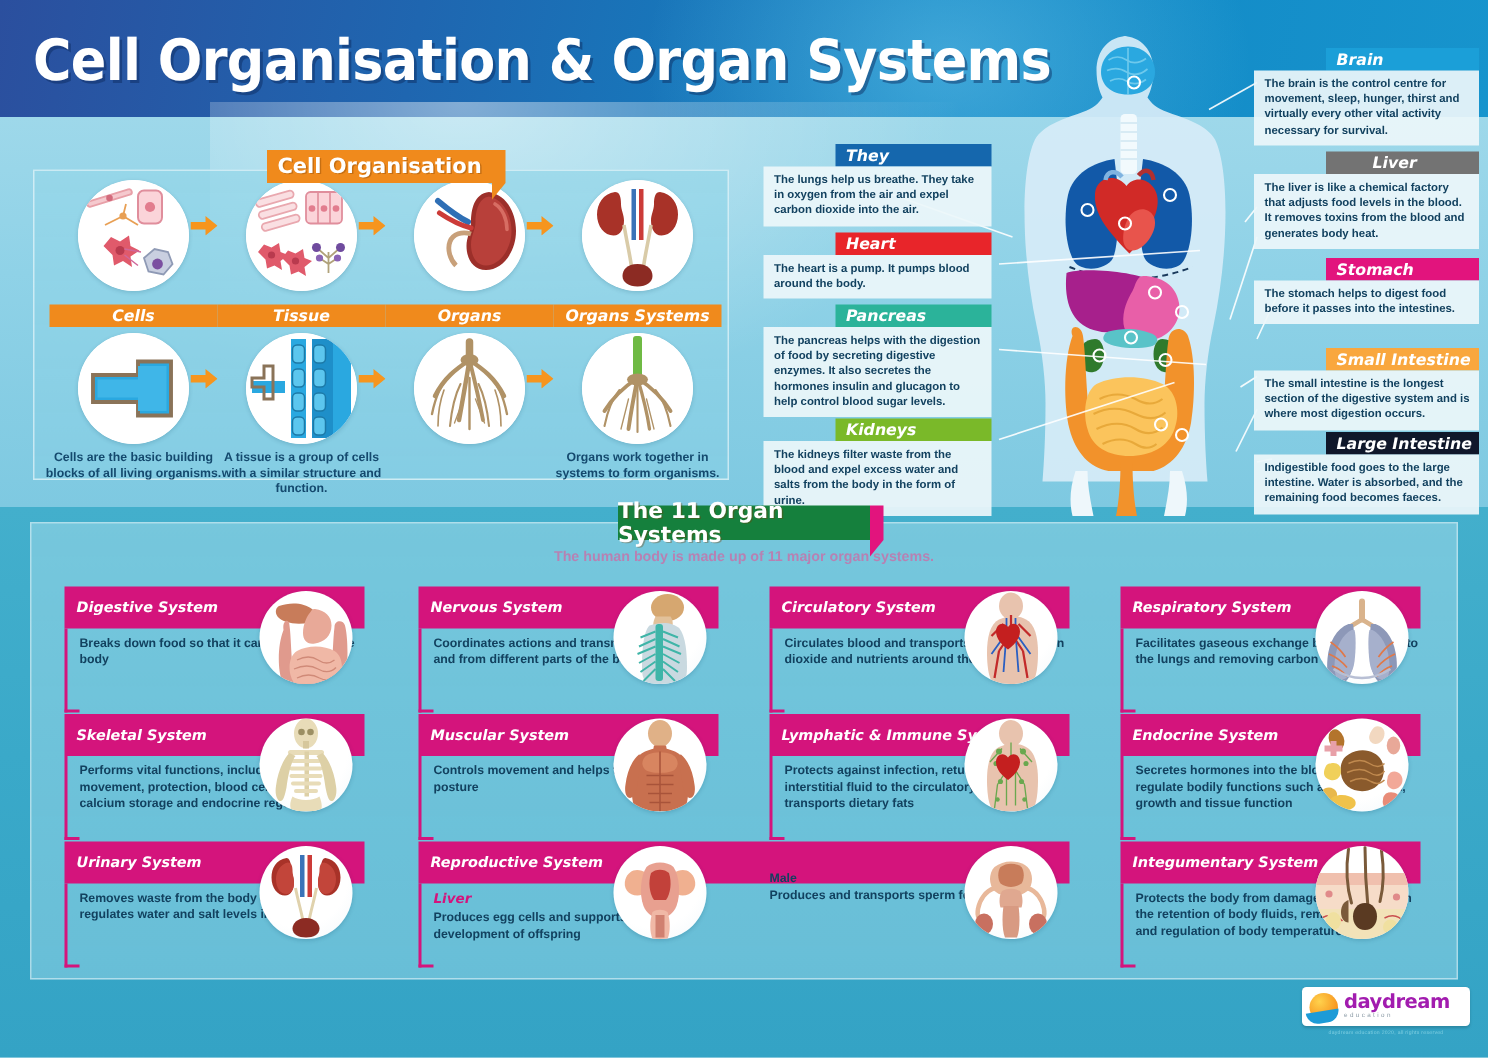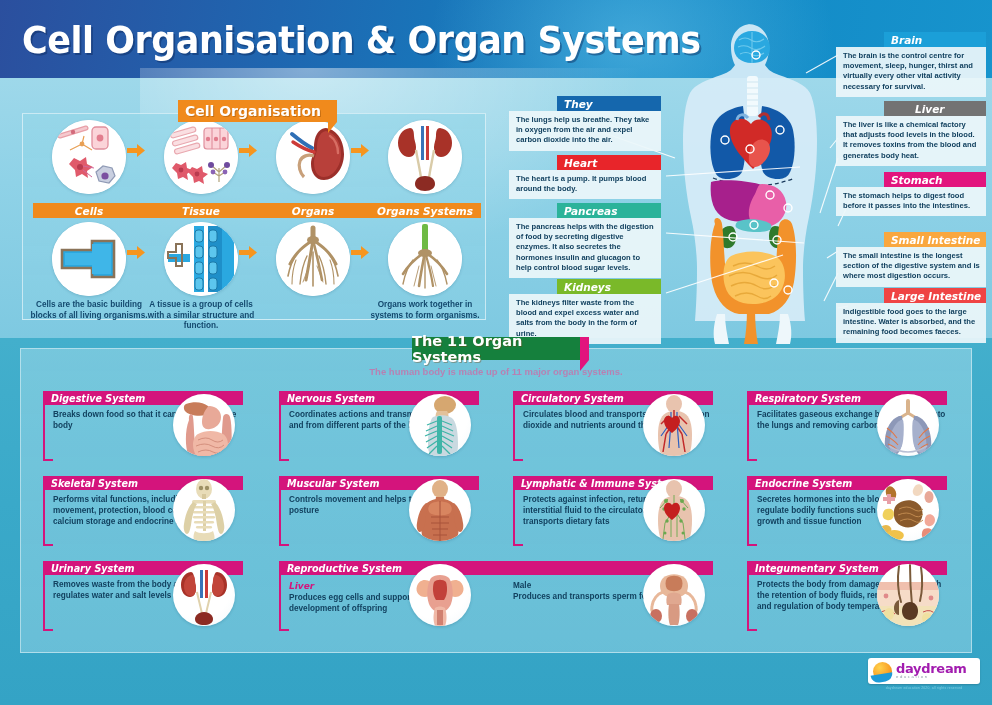--- a/index.html
+++ b/index.html
@@ -134,21 +134,21 @@
     z-index: 6;
   }
   .os-banner::after { border-left-color: #e2147d; }
   .os-subtitle {
     position: absolute; left: 0; top: 366px; width: 992px; text-align: center;
     font-size: 9.5px; font-weight: bold; color: #d4146f;
   }
 
   .card { position: absolute; }
   .card .hdr {
-    height: 14px; background: #d4147c; color: #fff;
+    height: 28px; background: #d4147c; color: #fff;
     font-style: italic; font-weight: bold; font-size: 9.6px;
     display: flex; align-items: center; padding-left: 8px;
     font-family: "DejaVu Sans", sans-serif;
   }
   .card .bdy {
     position: relative; font-size: 8.2px; line-height: 1.34;
     font-weight: bold; color: #12415f; padding: 5px 0 0 8px;
     border-left: 2px solid #d4147c;
     min-height: 56px;
   }
@@ -521,21 +521,21 @@
 </div>
 <div class="callout" style="left:836px; top:172px; width:150px;">
   <div class="ch" style="background: rgb(226, 20, 125);">Stomach</div>
   <div class="cb">The stomach helps to digest food before it passes into the intestines.</div>
 </div>
 <div class="callout" style="left:836px; top:232px; width:150px;">
   <div class="ch" style="background: rgb(249, 167, 62);">Small Intestine</div>
   <div class="cb">The small intestine is the longest section of the digestive system and is where most digestion occurs.</div>
 </div>
 <div class="callout" style="left:836px; top:288px; width:150px;">
-  <div class="ch" style="background: #ef4444;">Large Intestine</div>
+  <div class="ch" style="background: #0f172a;">Large Intestine</div>
   <div class="cb">Indigestible food goes to the large intestine. Water is absorbed, and the remaining food becomes faeces.</div>
 </div>
 
 <div class="banner os-banner">The 11 Organ Systems</div>
 <div class="os-subtitle">The human body is made up of 11 major organ systems.</div>
 
 <div class="os-section">
 
   <div class="card" style="left:22px;  top:42px; width:200px;">
     <div class="hdr">Digestive System</div>

